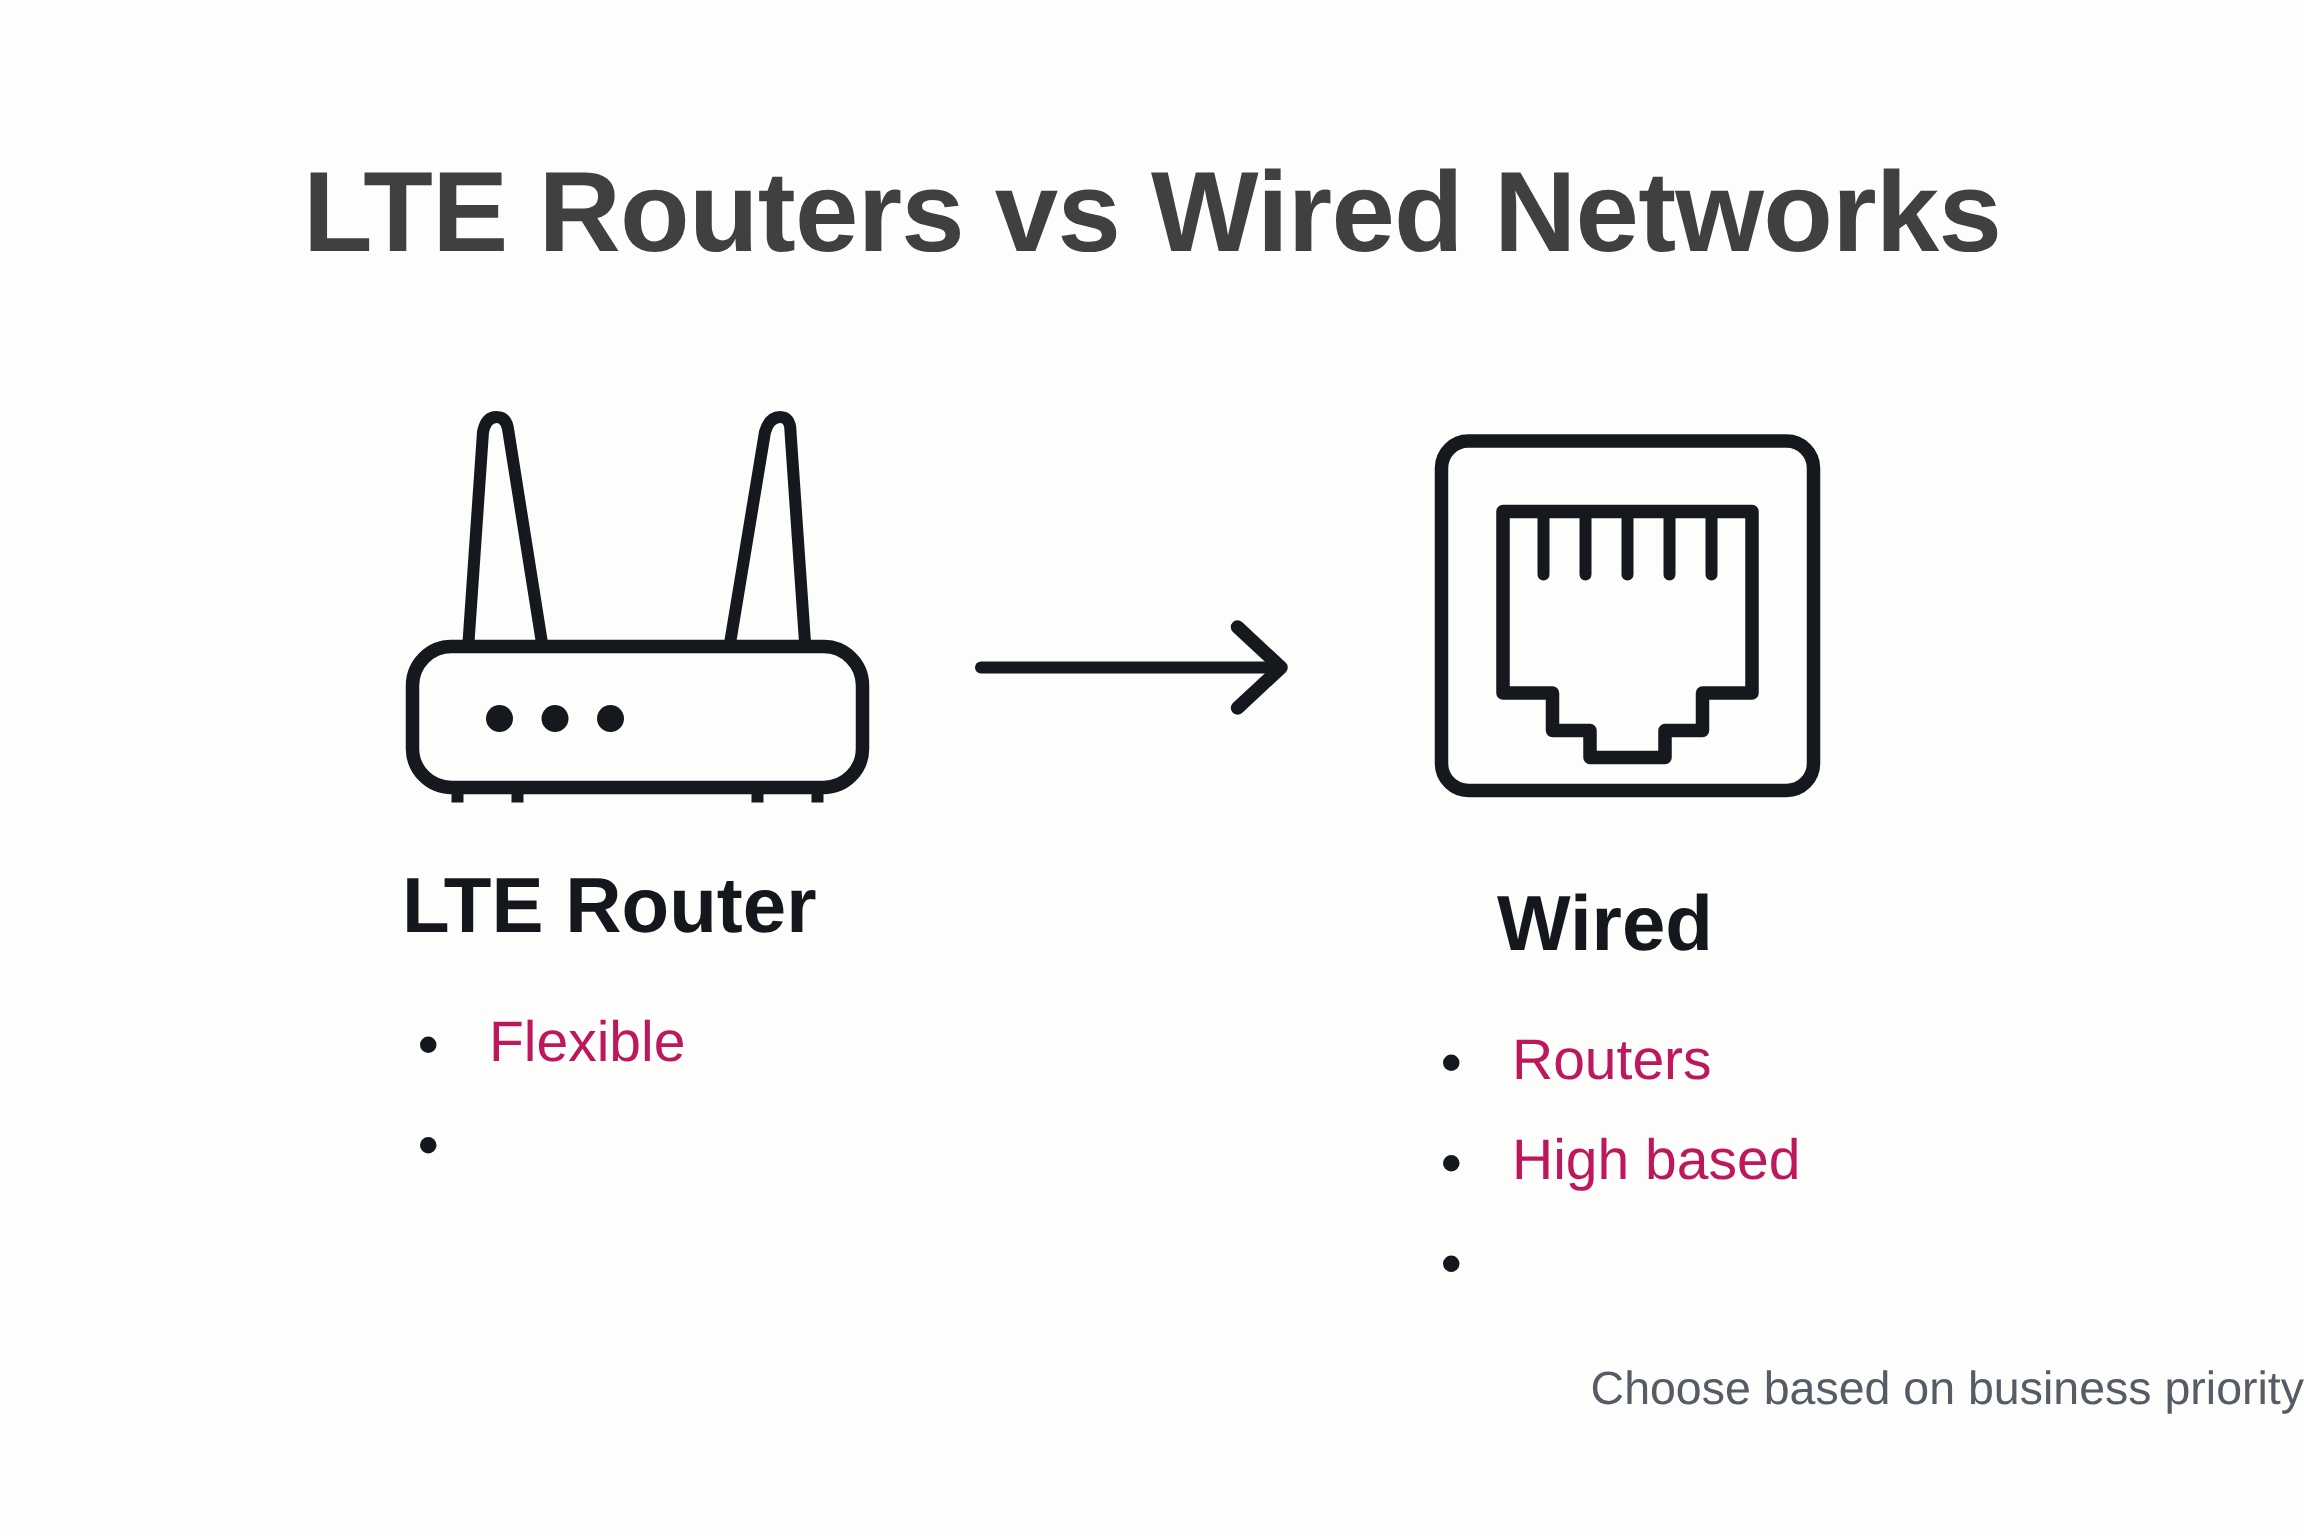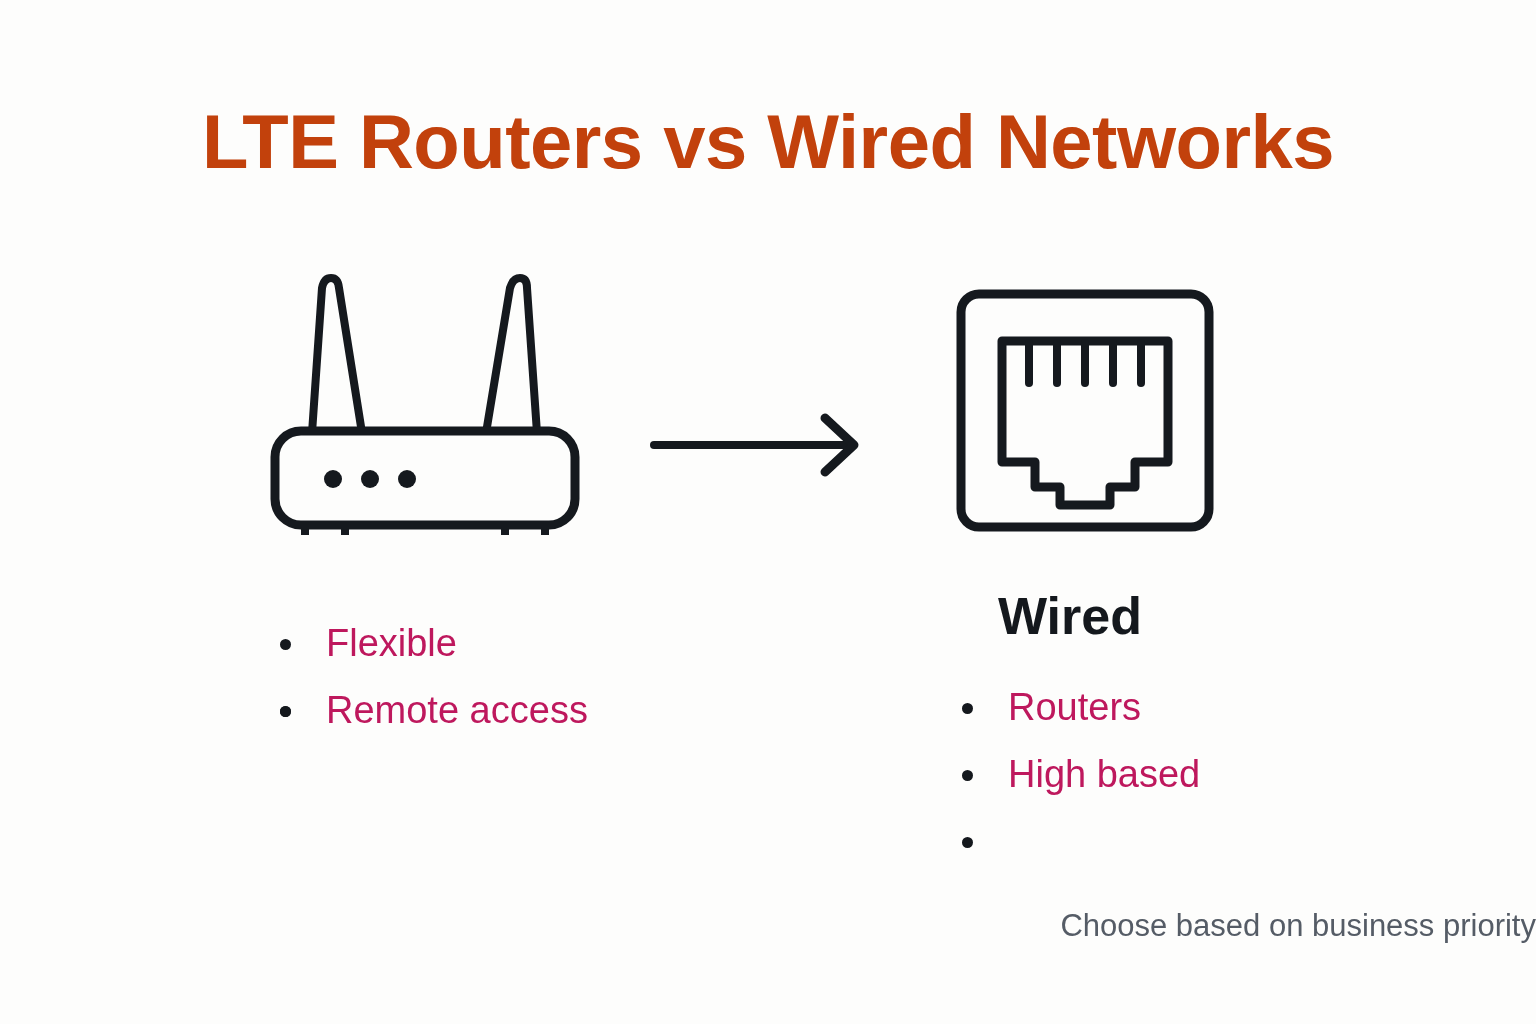--- a/index.html
+++ b/index.html
@@ -23,21 +23,21 @@
   
   .title {
     position: absolute;
     left: 0;
     top: 104px;
     width: 1536px;
     text-align: center;
     font-size: 76px;
     font-weight: 700;
     letter-spacing: -0.5px;
-    color: #c2410c;
+    color: #404040;
     line-height: 1.0;
     white-space: nowrap;
   }
 
   
   .icon-row {
     position: absolute;
     left: 0;
     top: 265px;
     width: 1536px;
@@ -162,31 +162,28 @@
         <path d="M107 60 V100" stroke="#15191E" stroke-width="8" stroke-linecap="round"></path>
         <path d="M135 60 V100" stroke="#15191E" stroke-width="8" stroke-linecap="round"></path>
         <path d="M163 60 V100" stroke="#15191E" stroke-width="8" stroke-linecap="round"></path>
         <path d="M191 60 V100" stroke="#15191E" stroke-width="8" stroke-linecap="round"></path>
       </svg>
     </div>
 
   </div>
 
   <div class="col col-left">
+    <div class="col-heading">LTE Router</div>
     <ul class="bullets">
       <li>
         <span class="dot"></span>
         <span>Flexible</span>
       </li>
       <li>
         <span class="dot"></span>
-      </li>
-      <li>
-        <span class="dot"></span>
-        <span>Remote access</span>
       </li>
     </ul>
   </div>
 
   <div class="col col-right">
     <div class="col-heading">Wired</div>
     <ul class="bullets">
       <li>
         <span class="dot"></span>
         <span>Routers</span>

